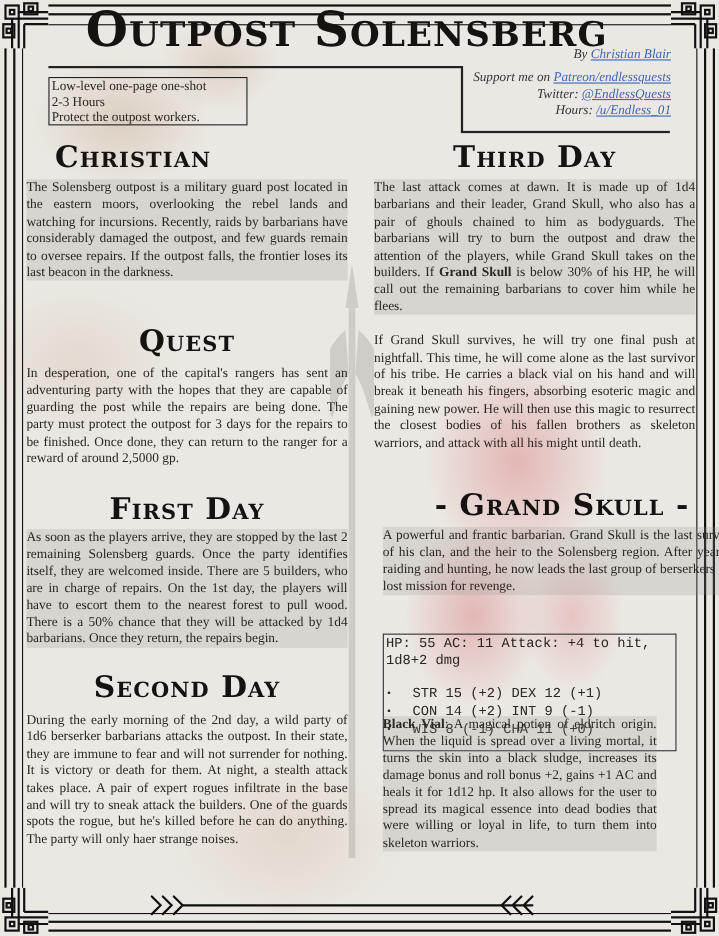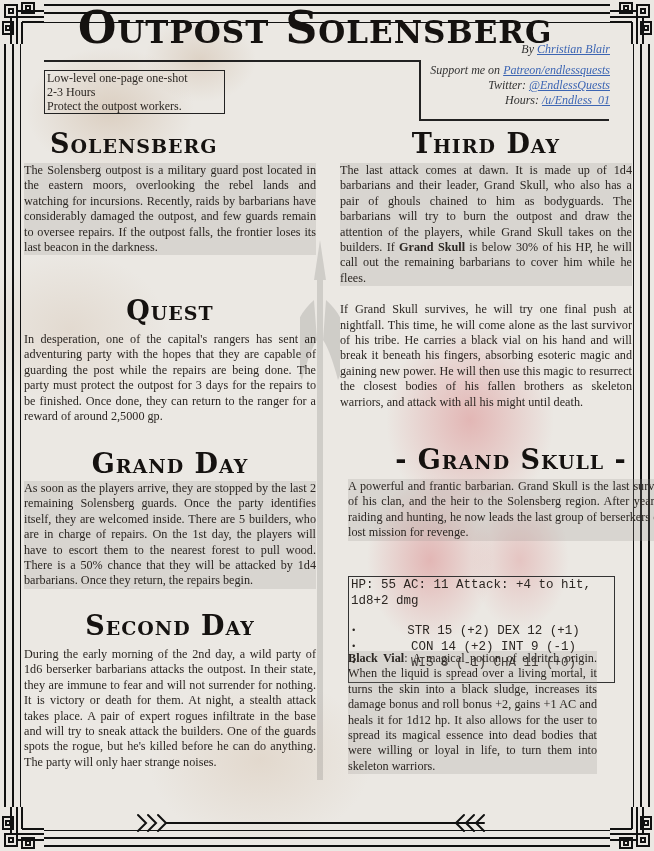--- a/index.html
+++ b/index.html
@@ -74,21 +74,21 @@
     color:#2b2622;
   }
   .shade { background:rgba(150,145,140,0.22); }
 
   .stat-box {
     position:absolute; left:348px; top:576px; width:261px;
     border:1.3px solid #333;
     font-family:Liberation Mono, monospace; font-size:12.5px; line-height:16px;
     padding:0 2px 1px 2px;
   }
-  .stat-box ul { margin:14px 0 10px 0; padding:0; list-style:none;text-align:center; }
+  .stat-box ul { margin:14px 0 10px 0; padding:0; list-style:none; }
   .stat-box li { position:relative; padding-left:24px; }
   .stat-box li::before { content:"•"; position:absolute; left:0; font-size:9px; }
 
   .divider { position:absolute; left:136px; top:812px; width:384px; height:22px; }
   .axe { position:absolute; left:300px; top:240px; width:40px; height:540px; opacity:0.18; }
 </style>
 </head>
 <body>
 
 <div class="page">
@@ -169,31 +169,31 @@
     </div>
   </div>
 
   <div class="summary-box">
     <div>Low-level one-page one-shot</div>
     <div>2-3 Hours</div>
     <div>Protect the outpost workers.</div>
   </div>
 
   <div class="col left" style="top:128px;">
-    <h2 class="heading" style="text-align:left;padding-left:26px;">Solensberg</h2>
+    <h2 class="heading" style="text-align:left;padding-left:26px;">Christian</h2>
     <p class="body shade" style="margin-top:4px;">The Solensberg outpost is a military guard post located in the eastern moors, overlooking the rebel lands and watching for incursions. Recently, raids by barbarians have considerably damaged the outpost, and few guards remain to oversee repairs. If the outpost falls, the frontier loses its last beacon in the darkness.</p>
   </div>
 
   <div class="col left" style="top:295px;">
     <h2 class="heading">Quest</h2>
     <p class="body" style="margin-top:6px;">In desperation, one of the capital's rangers has sent an adventuring party with the hopes that they are capable of guarding the post while the repairs are being done. The party must protect the outpost for 3 days for the repairs to be finished. Once done, they can return to the ranger for a reward of around 2,5000 gp.</p>
   </div>
 
   <div class="col left" style="top:448px;">
-    <h2 class="heading">Grand Day</h2>
+    <h2 class="heading">First Day</h2>
     <p class="body shade" style="margin-top:2px;">As soon as the players arrive, they are stopped by the last 2 remaining Solensberg guards. Once the party identifies itself, they are welcomed inside. There are 5 builders, who are in charge of repairs. On the 1st day, the players will have to escort them to the nearest forest to pull wood. There is a 50% chance that they will be attacked by 1d4 barbarians. Once they return, the repairs begin.</p>
   </div>
 
   <div class="col left" style="top:610px;">
     <h2 class="heading">Second Day</h2>
     <p class="body" style="margin-top:6px;">During the early morning of the 2nd day, a wild party of 1d6 berserker barbarians attacks the outpost. In their state, they are immune to fear and will not surrender for nothing. It is victory or death for them. At night, a stealth attack takes place. A pair of expert rogues infiltrate in the base and will try to sneak attack the builders. One of the guards spots the rogue, but he's killed before he can do anything. The party will only haer strange noises.</p>
   </div>
 
   <div class="col right" style="top:128px;">
     <h2 class="heading">Third Day</h2>

